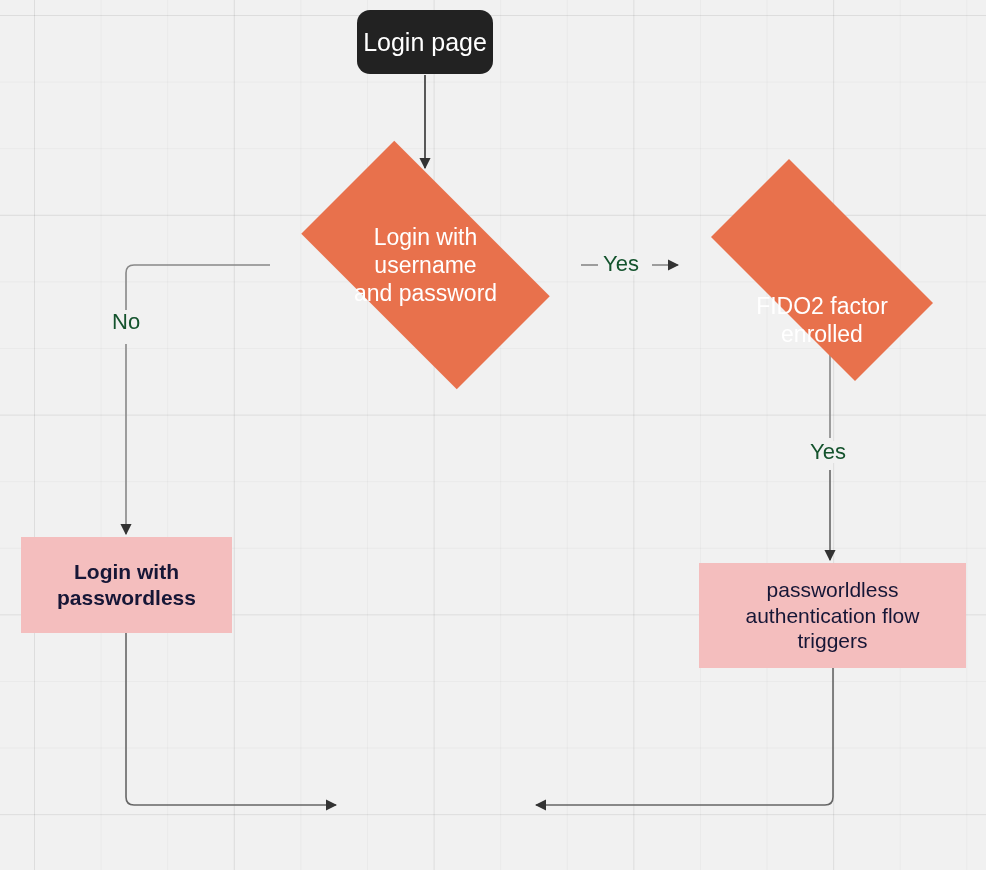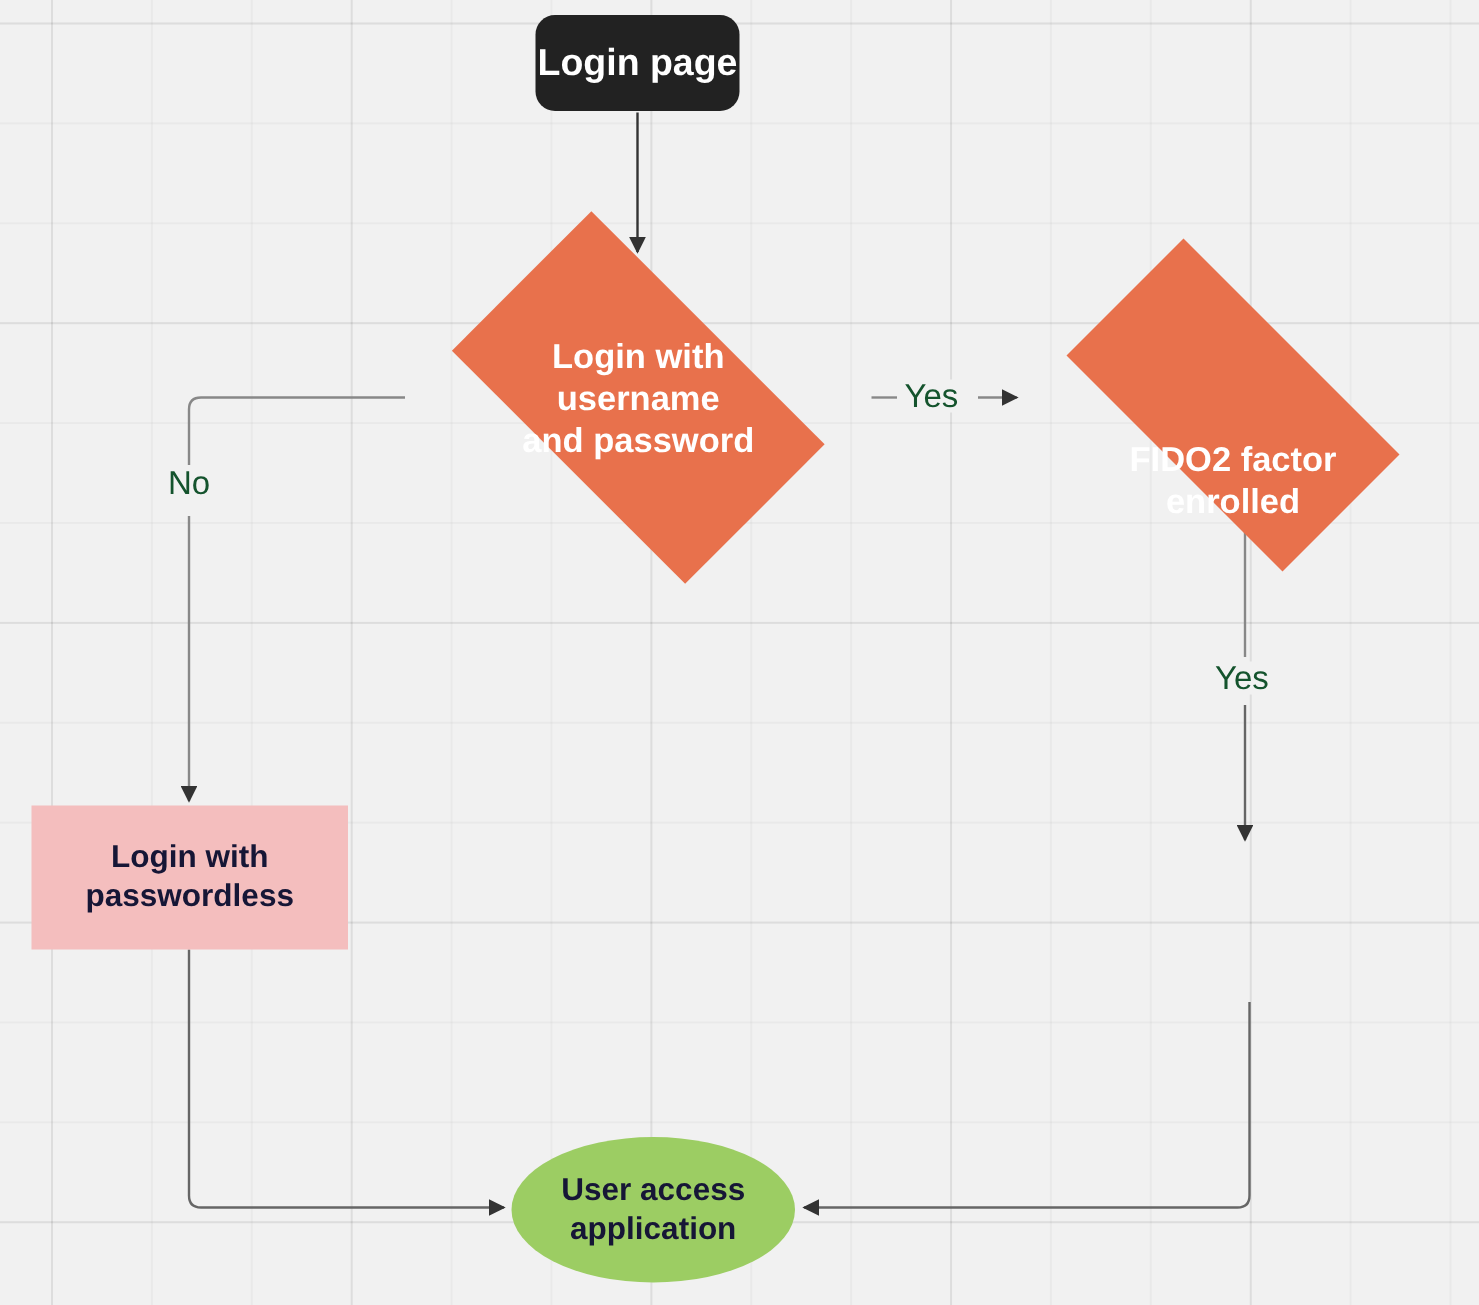--- a/index.html
+++ b/index.html
@@ -38,21 +38,20 @@
     height: 870px;
     pointer-events: none;
   }
   .node {
     position: absolute;
     display: flex;
     align-items: center;
     justify-content: center;
     text-align: center;
     box-sizing: border-box;
-    font-weight: bold;
   }
   .node-label {
     line-height: 1.22;
     white-space: pre-line;
   }
 
   
   .terminal {
     background: #222222;
     border-radius: 13px;
@@ -155,25 +154,26 @@
     <div class="diamond-bg"></div>
     <span class="node-label">FIDO2 factor
 enrolled</span>
   </div>
 
   <div class="node process" style="left:21px; top:537px; width:211px; height:96px;">
     <span class="node-label">Login with
 passwordless</span>
   </div>
 
+  <div class="node process plain" style="left:699px; top:563px; width:267px; height:105px;">
+    <span class="node-label">passworldless
+authentication flow
+triggers</span>
+  </div>
 
-  <div class="node ellipse" style="left:341px; top:758px; width:189px; height:97px;">
-    <span class="node-label">User access
-application</span>
-  </div>
 
   <div class="edge-label" style="left:598px; top:253px;">Yes</div>
 
   <div class="edge-label" style="left:107px; top:311px;">No</div>
 
   <div class="edge-label" style="left:805px; top:441px;">Yes</div>
 
 </div>
 
 </body></html>

